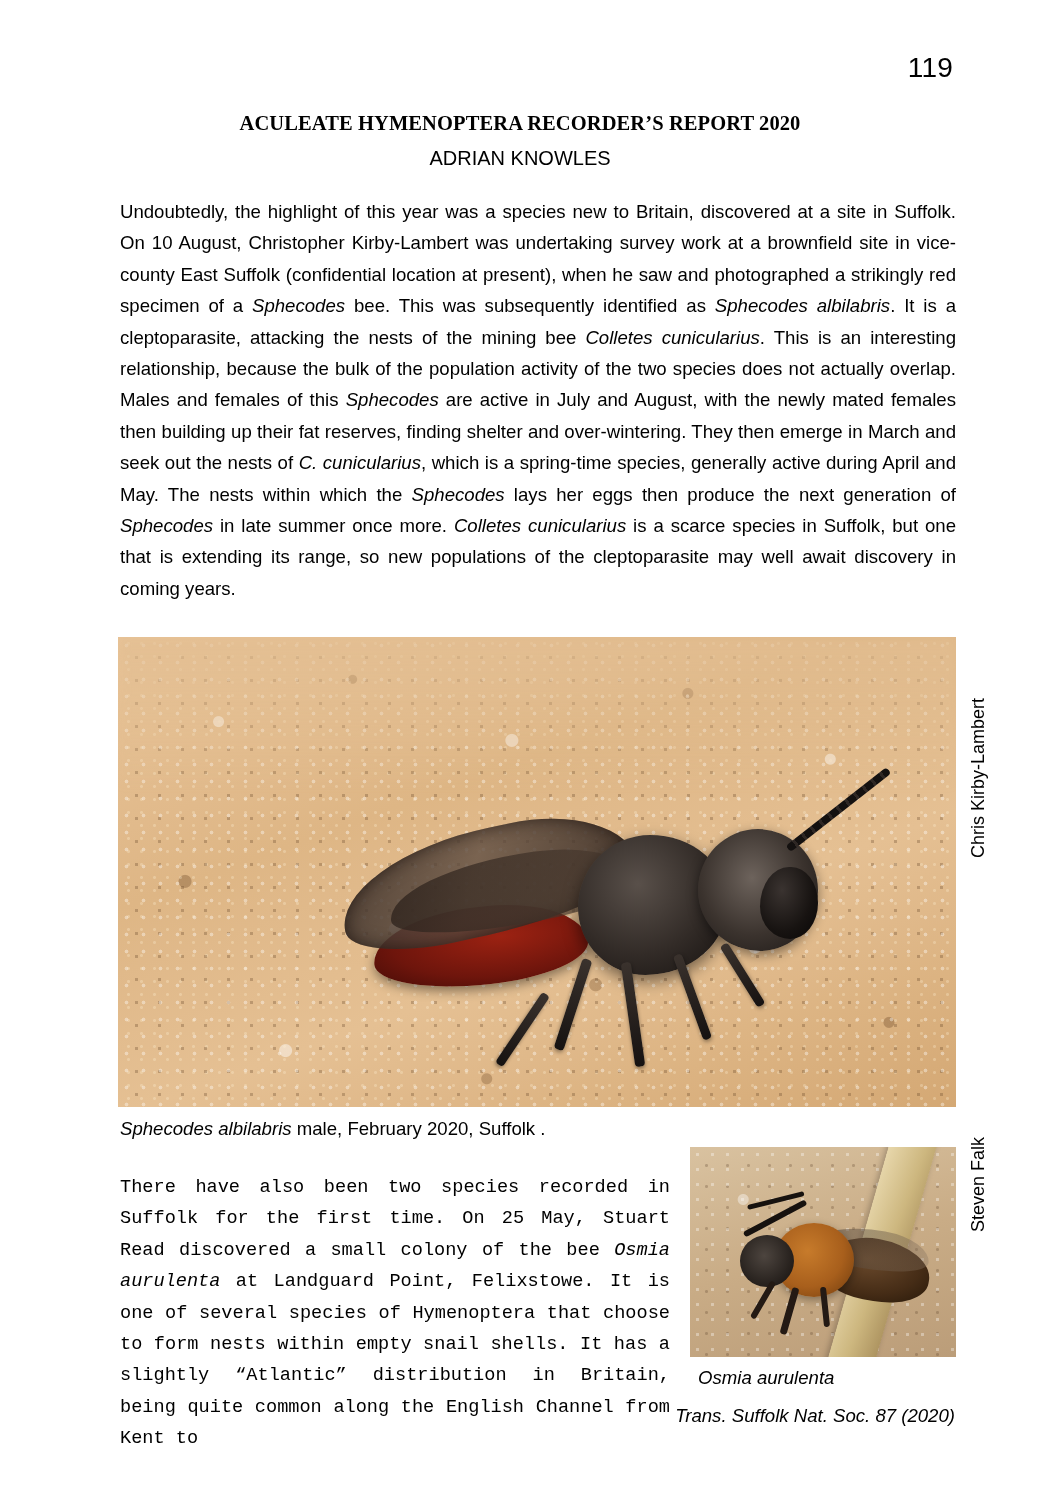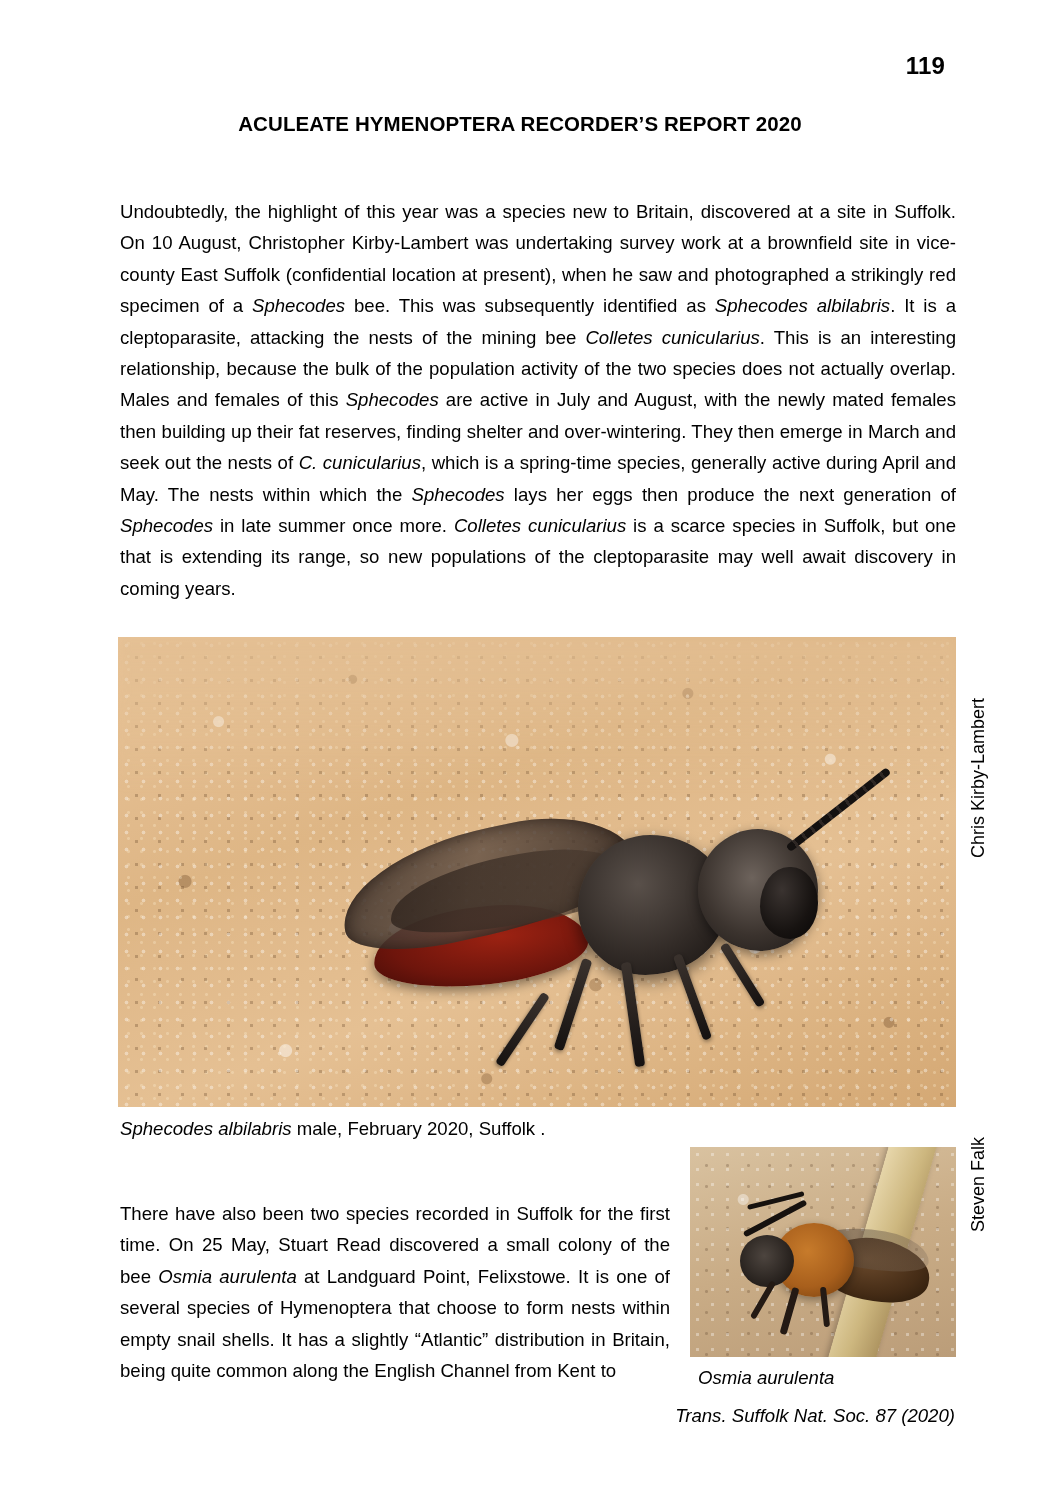--- a/index.html
+++ b/index.html
@@ -17,34 +17,34 @@
   }
   .page {
     position: absolute;
     left: 0; top: 0;
     width: 1037px;
     height: 1495px;
     background: #fff;
   }
   .page-number {
     position: absolute;
-    right: 92px;
+    right: 84px;
     top: 52px;
     font-family: "Liberation Sans", sans-serif;
-    font-size: 24px;
-    font-weight: 700;
+    font-size: 28px;
+    font-weight: 400;
     letter-spacing: 0.2px;
   }
   .title {
     position: absolute;
     left: 120px;
     top: 112px;
     width: 800px;
     text-align: center;
-    font-family: Liberation Sans, sans-serif;
+    font-family: Liberation Serif, serif;
     font-size: 20.5px;
     font-weight: 700;
     letter-spacing: 0.1px;
   }
   .author {
     position: absolute;
     left: 120px;
     top: 147px;
     width: 800px;
     text-align: center;
@@ -210,25 +210,24 @@
     font-family: "Liberation Sans", sans-serif;
     font-size: 18.6px;
   }
   .caption-main i { font-style: italic; }
 
   .body-text-2 {
     position: absolute;
     left: 120px;
     top: 1172px;
     width: 550px;
-    font-family: Liberation Sans, sans-serif;
+    font-family: Liberation Mono, monospace;
     font-size: 18.6px;
     line-height: 31.4px;
     text-align: justify;
-    margin-top: 26px;
   }
   .body-text-2 i { font-style: italic; }
 
   
   .photo-small {
     position: absolute;
     left: 690px;
     top: 1147px;
     width: 266px;
     height: 210px;
@@ -344,20 +343,21 @@
   }
 </style>
 </head>
 <body>
 
 <div class="page">
 
   <div class="page-number">119</div>
 
   <div class="title">ACULEATE HYMENOPTERA RECORDER’S REPORT 2020</div>
+  <div class="author">ADRIAN KNOWLES</div>
 
   <div class="body-text"><span>Undoubtedly, the highlight of this year was a species new to Britain, discovered at a site in Suffolk. On 10 August, Christopher Kirby-Lambert was undertaking survey work at a brownfield site in vice-county East Suffolk (confidential location at present), when he saw and photographed a strikingly red specimen of a </span><i>Sphecodes</i><span> bee. This was subsequently identified as </span><i>Sphecodes albilabris</i><span>. It is a cleptoparasite, attacking the nests of the mining bee </span><i>Colletes cunicularius</i><span>. This is an interesting relationship, because the bulk of the population activity of the two species does not actually overlap. Males and females of this </span><i>Sphecodes</i><span> are active in July and August, with the newly mated females then building up their fat reserves, finding shelter and over-wintering. They then emerge in March and seek out the nests of </span><i>C. cunicularius</i><span>, which is a spring-time species, generally active during April and May. The nests within which the </span><i>Sphecodes</i><span> lays her eggs then produce the next generation of </span><i>Sphecodes</i><span> in late summer once more. </span><i>Colletes cunicularius</i><span> is a scarce species in Suffolk, but one that is extending its range, so new populations of the cleptoparasite may well await discovery in coming years.</span></div>
 
   <div class="photo-main">
     <div class="sand"></div>
     <div class="sand-grains"></div>
     <div class="sand-blur-top"></div>
     <div class="bee">
       <div class="abdomen-red"></div>
       <div class="wing"></div>

